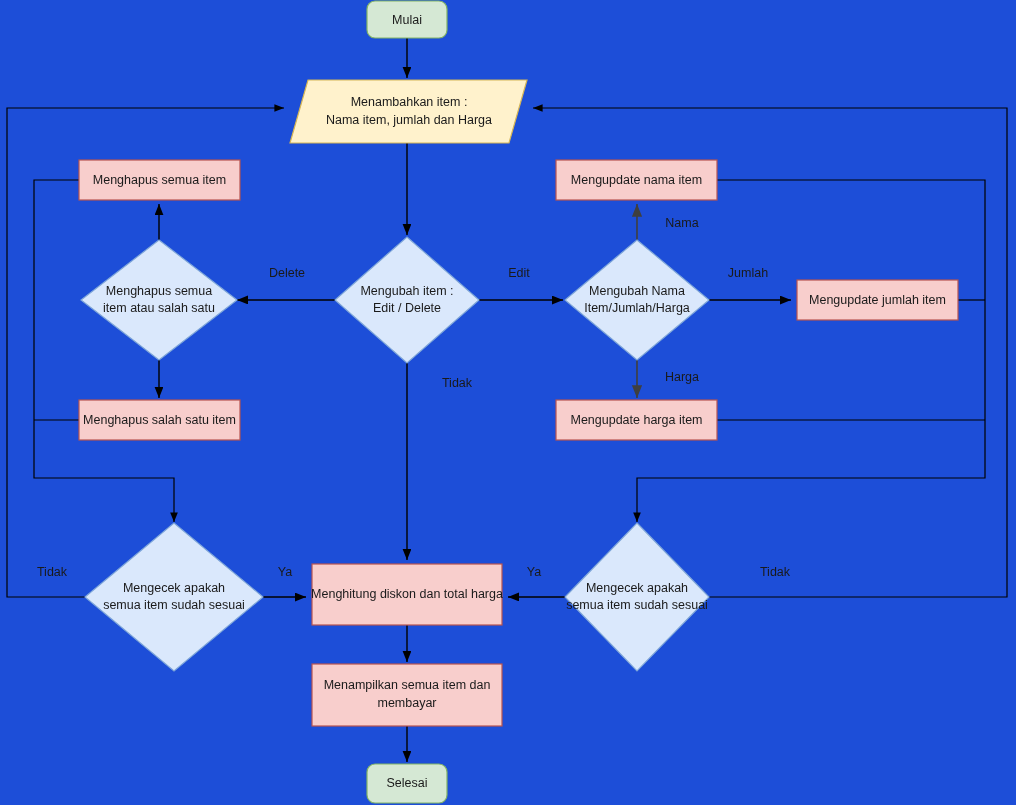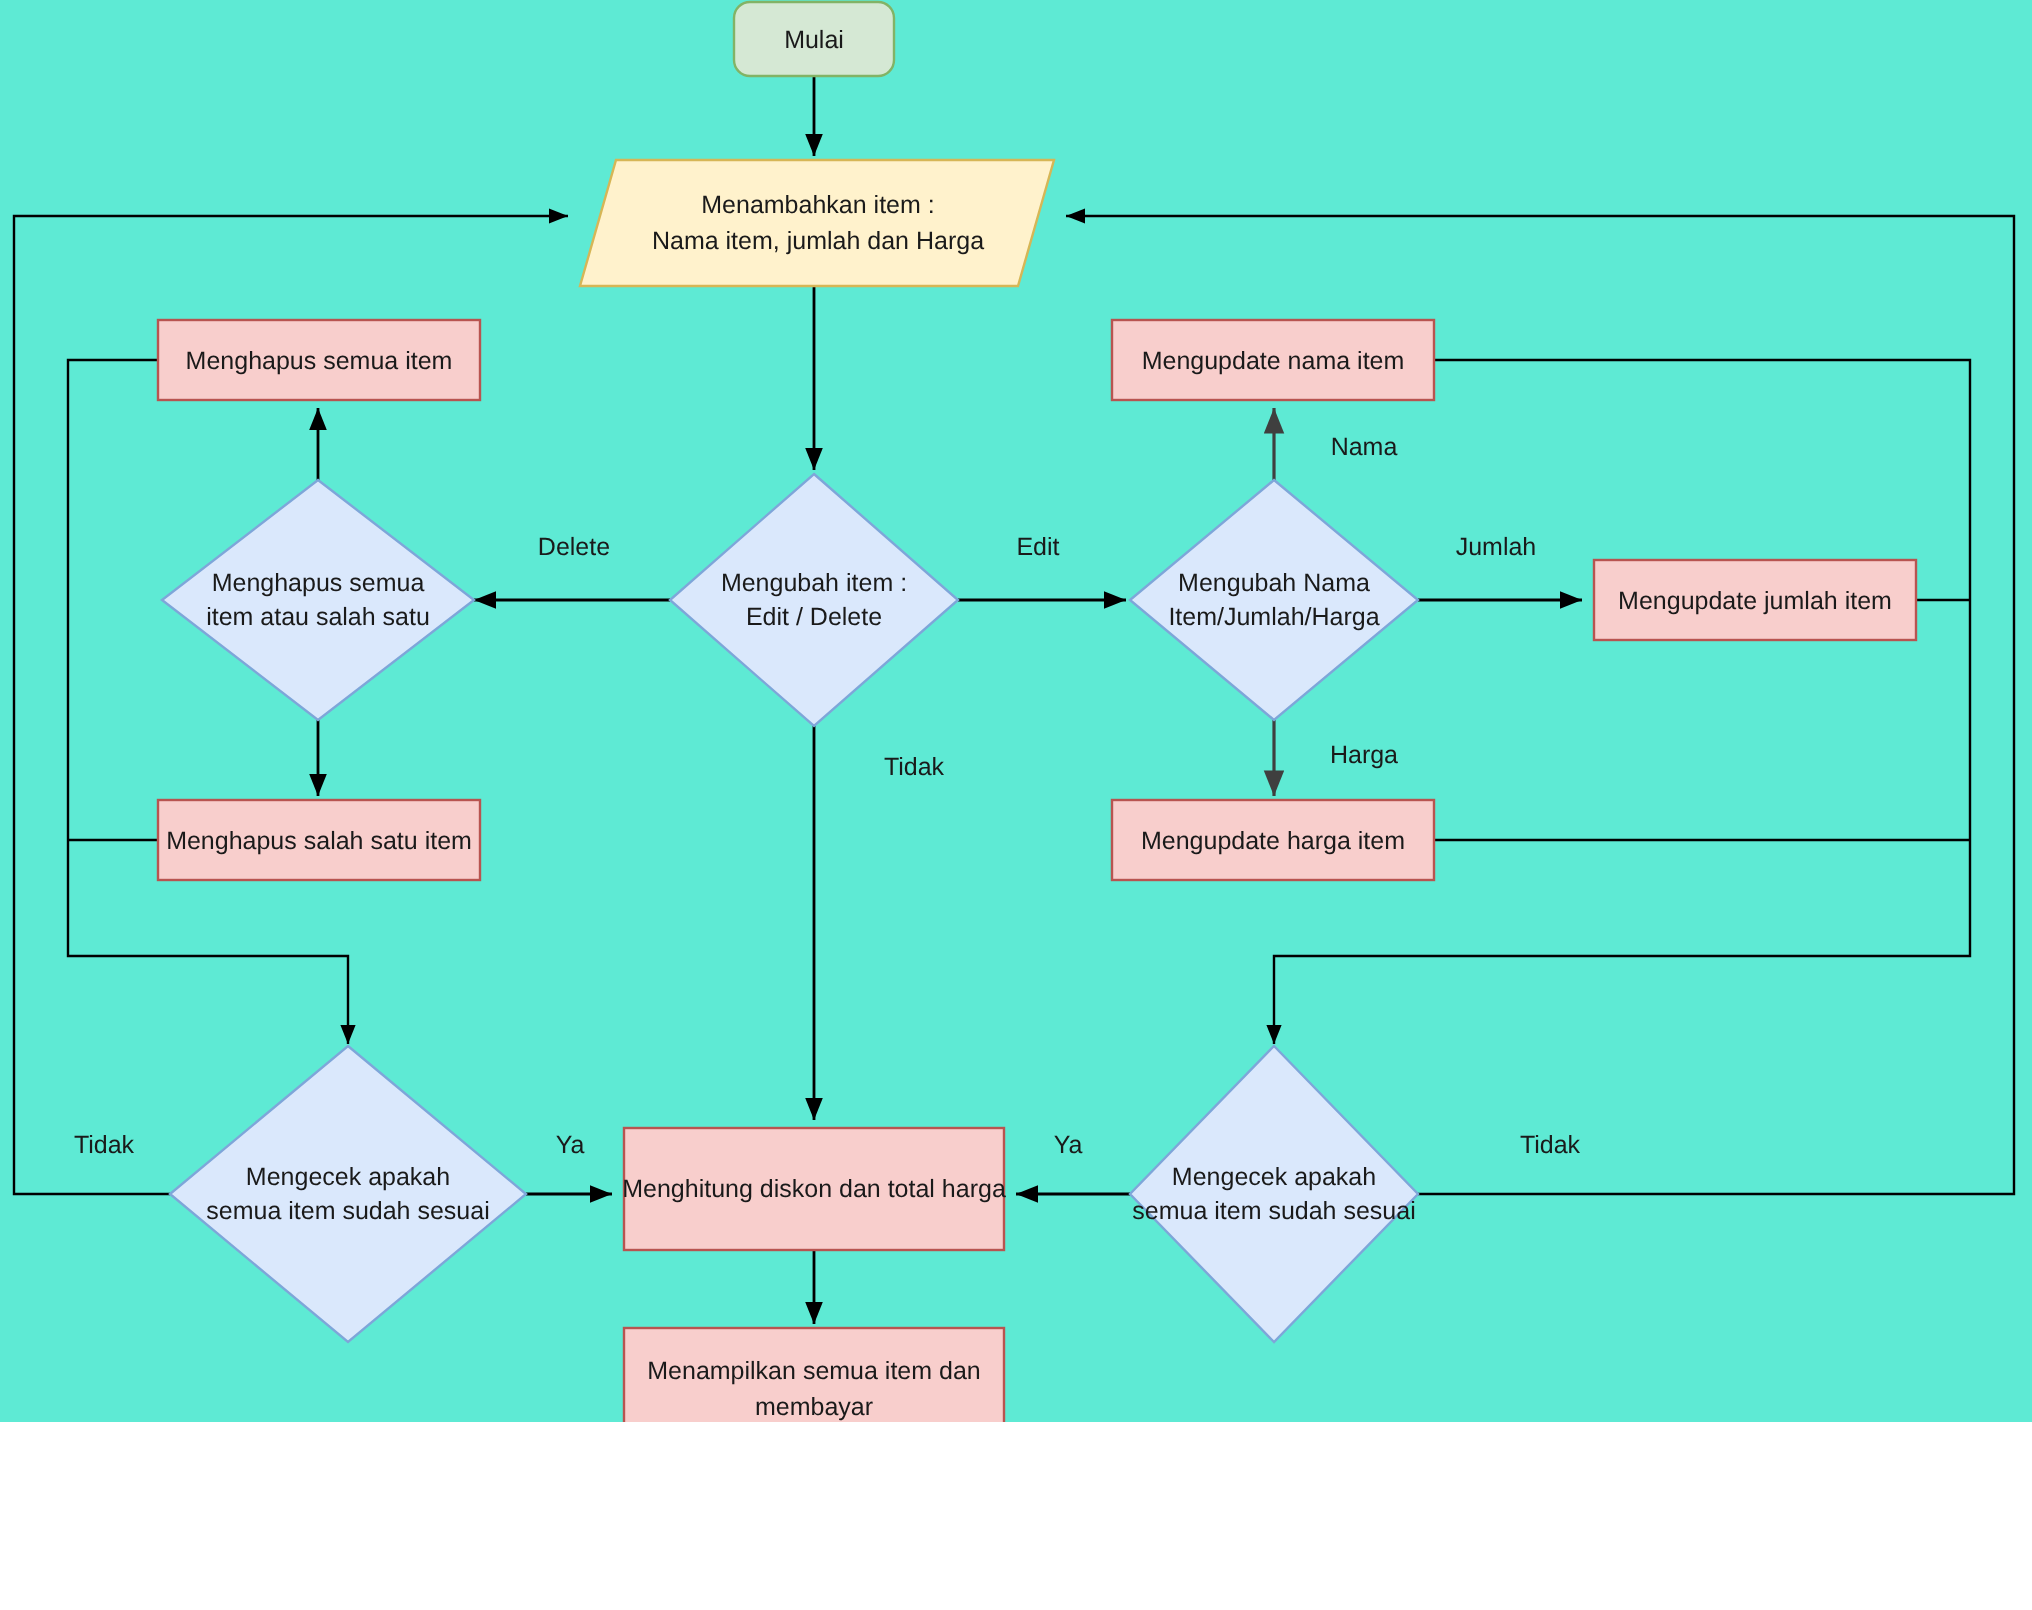--- a/index.html
+++ b/index.html
@@ -7,22 +7,22 @@
     margin: 0;
     padding: 0;
     background: #ffffff;
   }
   body {
     font-family: "Liberation Sans", sans-serif;
   }
   #diagram-root {
     position: relative;
     width: 1016px;
-    height: 711px;
-    background: #5eead4;
+    height: 805px;
+    background: #1d4ed8;
     overflow: hidden;
   }
   svg#flow {
     display: block;
     width: 1016px;
     height: 805px;
   }
   .node-text {
     font-family: "Liberation Sans", sans-serif;
     font-size: 12.5px;

